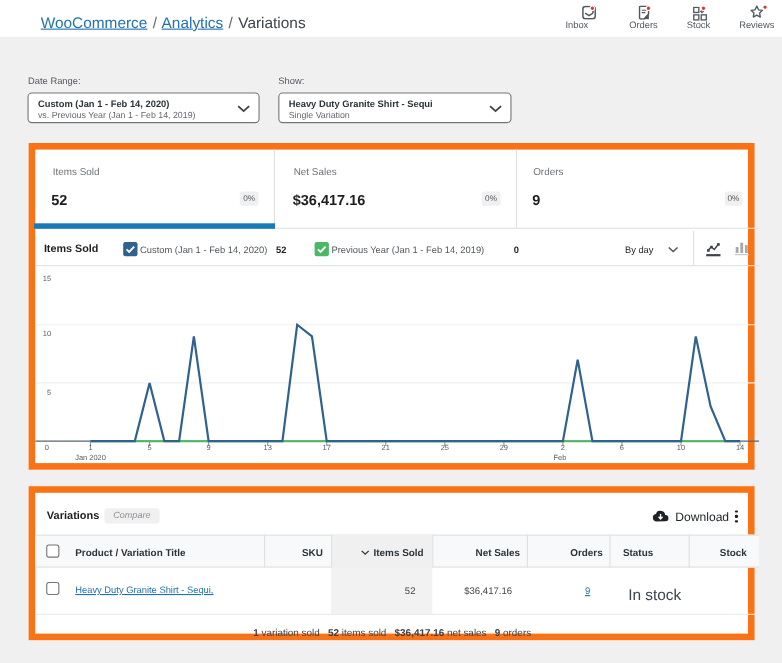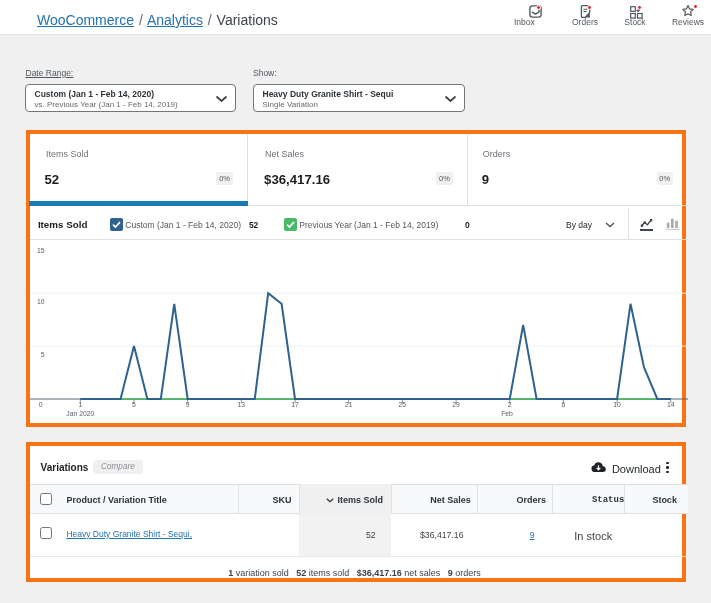--- a/index.html
+++ b/index.html
@@ -1,19 +1,19 @@
 <!DOCTYPE html>
 <html><head>
 <meta charset="utf-8">
 <style>
 *{margin:0;padding:0;box-sizing:border-box;}
 html,body{width:711px;height:603px;background:#f0f0f1;font-family:"Liberation Sans",sans-serif;-webkit-font-smoothing:antialiased;}
 #app{position:relative;width:711px;height:603px;overflow:hidden;}
 .abs{position:absolute;}
-.card{position:absolute;background:#fff;border:4px solid #f97316;}
+.card{position:absolute;background:#fff;border:6px solid #f97316;}
 svg{display:block;}
 </style>
 </head>
 <body>
 <div id="app">
 
 <div class="abs" style="left:0;top:0;width:711px;height:35px;background:#fff;border-bottom:1px solid #e3e5e8;"></div>
 <div class="abs" style="left:37px;top:11.8px;font-size:14px;color:#646970;">
   <span style="color:#2271b1;text-decoration:underline;">WooCommerce</span>
   <span style="margin:0 1px;">/</span>
@@ -55,21 +55,21 @@
 <div class="abs" style="left:614px;top:17.4px;width:42px;text-align:center;font-size:8.5px;color:#50575e;">Stock</div>
 
 <div class="abs" style="left:681px;top:4px;width:14px;height:14px;">
 <svg width="14" height="14" viewBox="0 0 14 14" fill="none">
   <path d="M7 1.6 L8.6 4.9 L12.2 5.4 L9.6 7.9 L10.2 11.5 L7 9.8 L3.8 11.5 L4.4 7.9 L1.8 5.4 L5.4 4.9 Z" stroke="#50575e" stroke-width="1.2" stroke-linejoin="round"></path>
 </svg>
 </div>
 <div class="abs" style="left:692.8px;top:3.9px;width:5.2px;height:5.2px;border-radius:50%;background:#d63638;border:0.8px solid #fff;"></div>
 <div class="abs" style="left:666px;top:17.4px;width:44px;text-align:center;font-size:8.5px;color:#50575e;">Reviews</div>
 
-<div class="abs" style="left:25.5px;top:67.5px;font-size:8.5px;color:#50575e;text-decoration:underline;">Date Range:</div>
+<div class="abs" style="left:25.5px;top:67.5px;font-size:8.5px;color:#50575e;">Date Range:</div>
 <div class="abs" style="left:253px;top:67.5px;font-size:8.5px;color:#50575e;">Show:</div>
 
 <div class="abs" style="left:25px;top:83.5px;width:211px;height:28px;background:#fff;border:1px solid #757575;border-radius:4px;">
   <div class="abs" style="left:8.5px;top:4.5px;font-size:8.5px;font-weight:bold;color:#2c3338;">Custom (Jan 1 - Feb 14, 2020)</div>
   <div class="abs" style="left:8.5px;top:15px;font-size:8px;color:#646970;">vs. Previous Year (Jan 1 - Feb 14, 2019)</div>
   <svg class="abs" style="right:7px;top:10px;" width="13" height="8" viewBox="0 0 13 8">
         <path d="M1.5 1.5 L6.5 6 L11.5 1.5" stroke="#3c434a" stroke-width="1.7" fill="none"></path>
       </svg>
 </div>
 
@@ -206,30 +206,30 @@
 
   <div class="abs" style="left:10.5px;top:47.3px;width:12px;height:12px;background:#fff;border:1px solid #757575;border-radius:2.5px;"></div>
   <div class="abs" style="left:36.9px;top:49px;font-size:9px;font-weight:bold;color:#2c3338;">Product / Variation Title</div>
   <div class="abs" style="left:212px;top:49px;width:50px;text-align:right;font-size:9px;font-weight:bold;color:#2c3338;">SKU</div>
   <svg class="abs" style="left:296.5px;top:51.5px;" width="8" height="5" viewBox="0 0 8 5">
         <path d="M0.8 0.8 L4 3.8 L7.2 0.8" stroke="#2c3338" stroke-width="1.2" fill="none"></path>
       </svg>
   <div class="abs" style="left:303.6px;top:49px;width:50px;text-align:right;font-size:9px;font-weight:bold;color:#2c3338;">Items Sold</div>
   <div class="abs" style="left:381.3px;top:49px;width:60px;text-align:right;font-size:9px;font-weight:bold;color:#2c3338;">Net Sales</div>
   <div class="abs" style="left:456.4px;top:49px;width:60px;text-align:right;font-size:9px;font-weight:bold;color:#2c3338;">Orders</div>
-  <div class="abs" style="left:534.8px;top:49px;width:60px;text-align:right;font-size:9px;font-weight:bold;color:#2c3338;font-family:Liberation Mono, monospace;">Status</div>
+  <div class="abs" style="left:534.8px;top:49px;width:60px;text-align:left;font-size:9px;font-weight:bold;color:#2c3338;">Status</div>
   <div class="abs" style="left:587.4px;top:49px;width:60px;text-align:right;font-size:9px;font-weight:bold;color:#2c3338;">Stock</div>
 
   <div class="abs" style="left:269.5px;top:68px;width:92px;height:41.5px;background:#f2f2f3;"></div>
   <div class="abs" style="left:10.5px;top:80.5px;width:12px;height:12px;background:#fff;border:1px solid #757575;border-radius:2.5px;"></div>
   <div class="abs" style="left:36.9px;top:83px;font-size:8.5px;color:#2271b1;text-decoration:underline;">Heavy Duty Granite Shirt - Sequi,</div>
   <div class="abs" style="left:296.2px;top:84px;width:50px;text-align:right;font-size:8.7px;color:#3c434a;">52</div>
   <div class="abs" style="left:374px;top:84px;width:60px;text-align:right;font-size:8.7px;color:#3c434a;">$36,417.16</div>
   <div class="abs" style="left:445.1px;top:84px;width:60px;text-align:right;font-size:8.7px;color:#2271b1;text-decoration:underline;">9</div>
-  <div class="abs" style="left:533.7px;top:84px;width:60px;text-align:center;font-size:11px;color:#3c434a;">In stock</div>
+  <div class="abs" style="left:533.7px;top:84px;width:60px;text-align:center;font-size:14px;color:#3c434a;">In stock</div>
   <div class="abs" style="left:0;top:109.5px;width:658px;height:1px;background:#e9e9e9;"></div>
 
   <div class="abs" style="left:0;top:121.5px;width:650px;text-align:center;font-size:9px;color:#3c434a;">
     <b>1</b> variation sold&nbsp;&nbsp;&nbsp;<b>52</b> items sold&nbsp;&nbsp;&nbsp;<b>$36,417.16</b> net sales&nbsp;&nbsp;&nbsp;<b>9</b> orders
   </div>
 </div>
 
 </div>
 
 </body></html>

